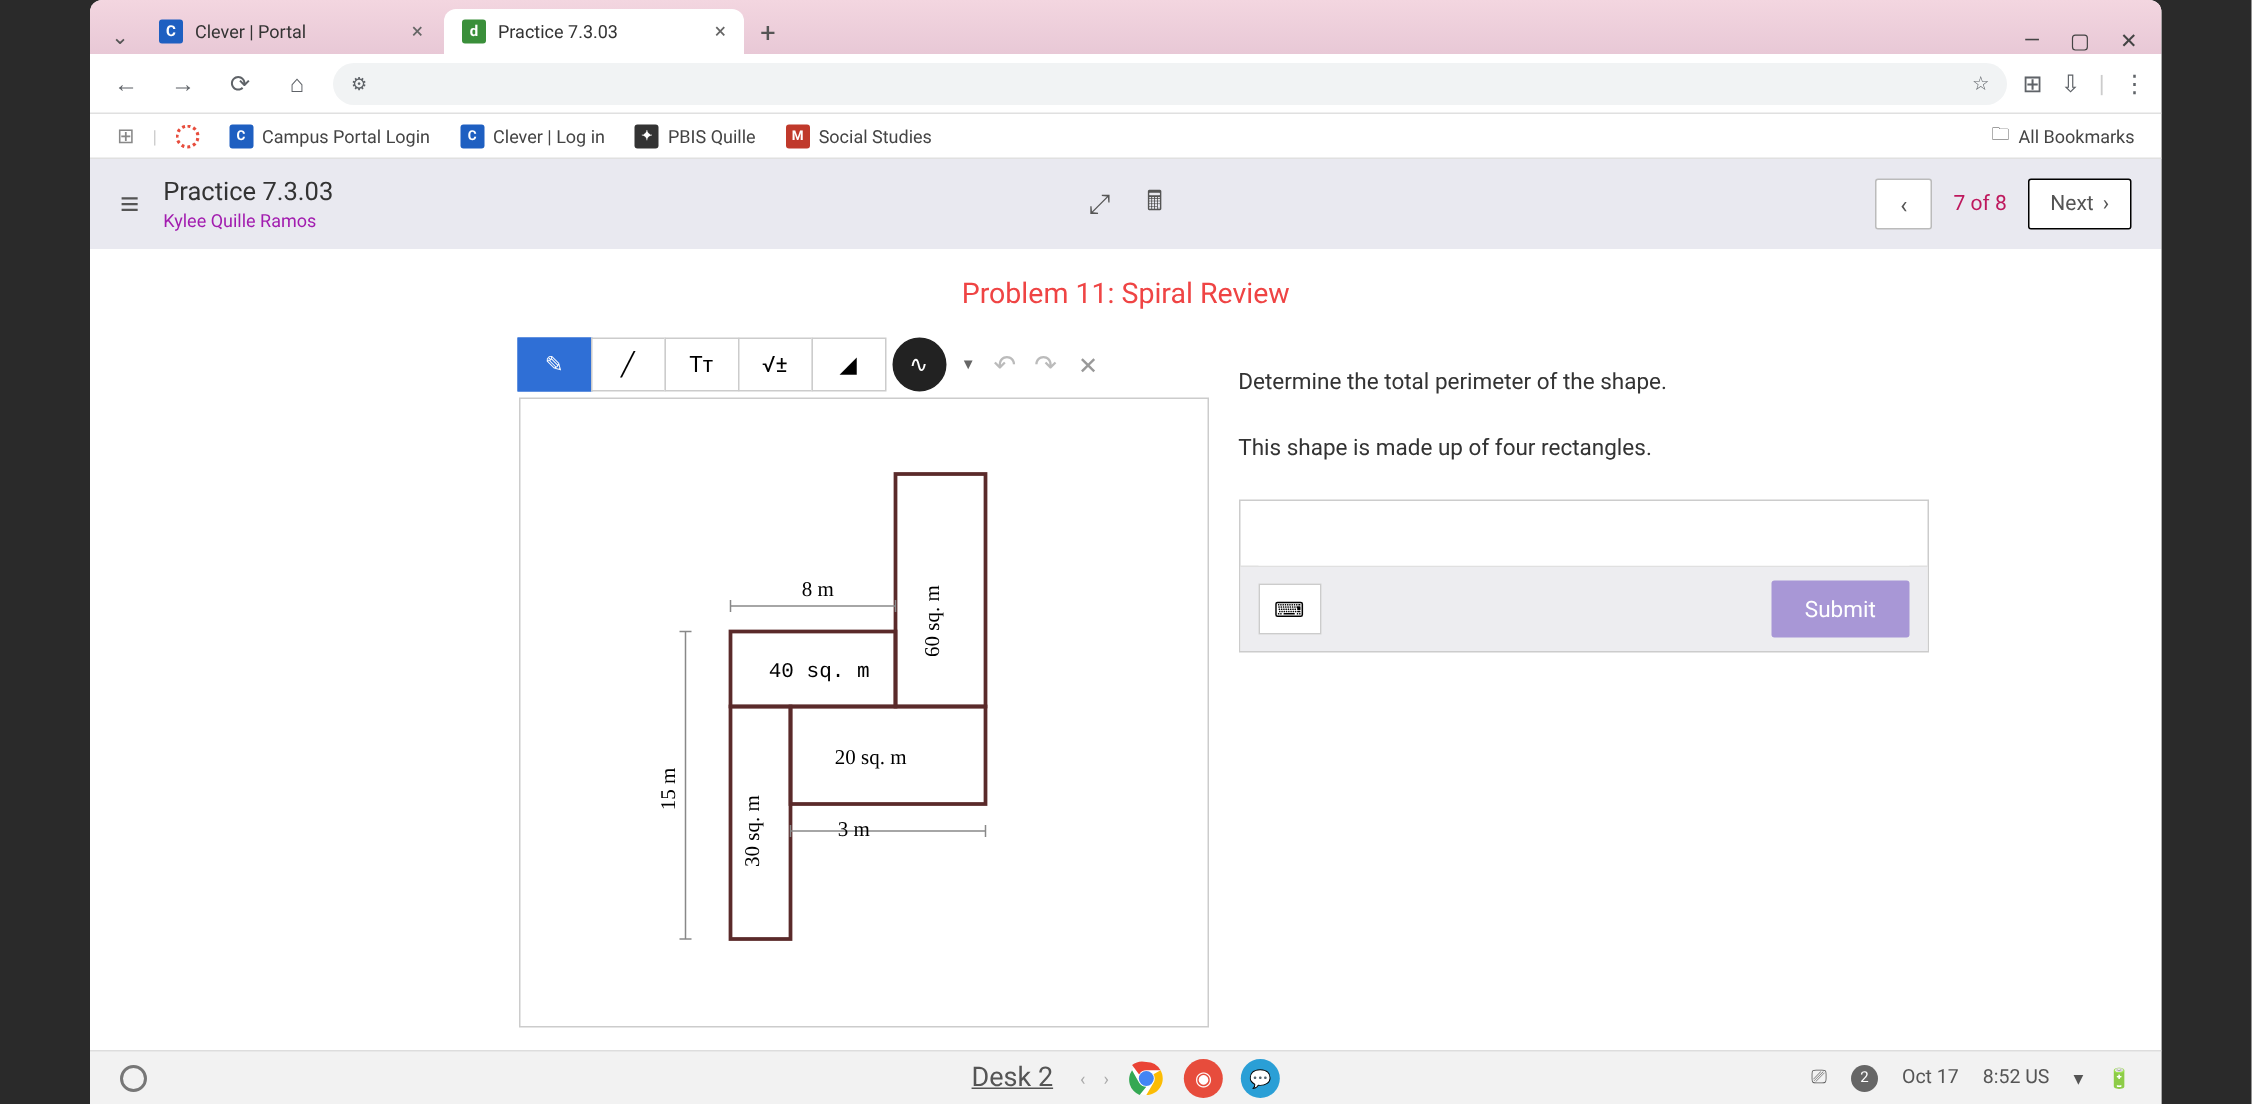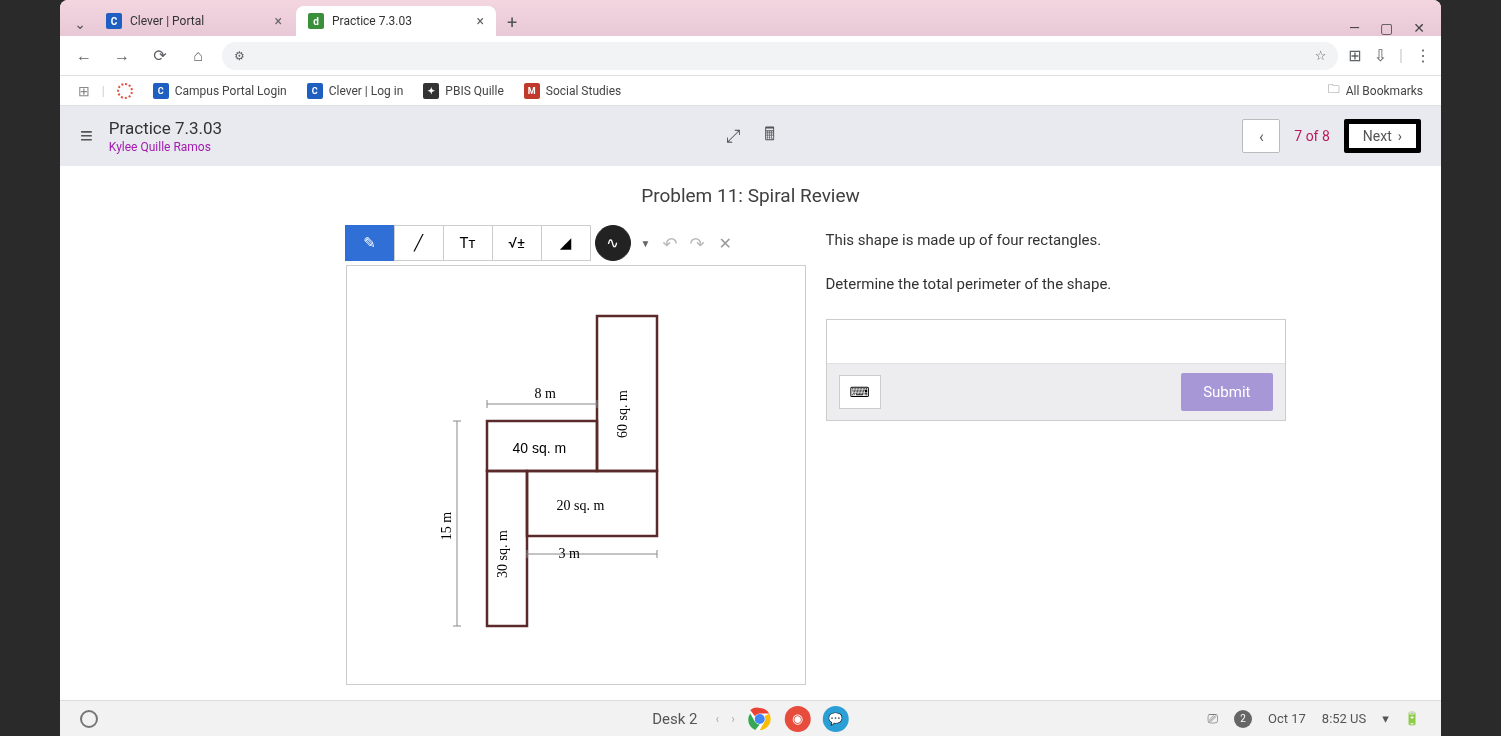--- a/index.html
+++ b/index.html
@@ -34,25 +34,25 @@
 .desmos-hdr { height:60px; background:#e9e9f0; display:flex; align-items:center; padding:0 20px; gap:16px; }
 .hamburger { font-size:22px; color:#555; cursor:pointer; }
 .title-block { display:flex; flex-direction:column; }
 .title-block .t { font-size:17px; color:#333; }
 .title-block .s { font-size:12px; color:#a21caf; margin-top:2px; }
 .hdr-center { position:absolute; left:50%; transform:translateX(-50%); display:flex; gap:24px; align-items:center; color:#555; }
 .hdr-center span { font-size:18px; cursor:pointer; }
 .hdr-right { margin-left:auto; display:flex; align-items:center; gap:14px; }
 .nav-sq { width:38px; height:34px; border:1px solid #bbb; background:#fff; display:flex; align-items:center; justify-content:center; font-size:16px; color:#555; cursor:pointer; border-radius:2px; }
 .pager { font-size:14px; color:#be185d; }
-.next-btn { height:34px; padding:0 14px; border:5px solid #000000; background:#fff; display:flex; align-items:center; gap:6px; font-size:14px; color:#555; cursor:pointer; border-radius:2px; }
+.next-btn { height:34px; padding:0 14px; border:1px solid #000000; background:#fff; display:flex; align-items:center; gap:6px; font-size:14px; color:#555; cursor:pointer; border-radius:2px; }
 
 
 .content { padding:18px 40px; background:#fff; position:relative; height:calc(100% - 166px - 36px); }
-.problem-title { text-align:center; font-size:19px; color:#404040; margin-bottom:18px; }
+.problem-title { text-align:center; font-size:19px; color:#ef4444; margin-bottom:18px; }
 .columns { display:flex; gap:20px; }
 .left-col { width:460px; }
 .right-col { flex:1; max-width:460px; }
 
 .toolbar { display:flex; align-items:center; gap:0; margin-bottom:4px; }
 .tool { width:50px; height:36px; border:1px solid #ccc; display:flex; align-items:center; justify-content:center; font-size:15px; cursor:pointer; background:#fff; margin-left:-1px; }
 .tool.active { background:#2f6fd6; color:#fff; border-color:#2f6fd6; }
 .tool.dark { background:#222; color:#fff; border-color:#222; border-radius:50%; width:36px; height:36px; margin:0 4px; }
 .tool-caret { font-size:10px; color:#666; margin:0 6px; }
 .undo, .redo { font-size:18px; color:#bbb; margin:0 6px; cursor:pointer; }
@@ -66,21 +66,21 @@
 .answer-input { height:44px; border-bottom:1px solid #e0e0e0; padding:0 12px; }
 .answer-input input { width:100%; height:100%; border:none; outline:none; font-size:15px; }
 .answer-foot { height:56px; background:#ededf0; display:flex; align-items:center; padding:0 12px; }
 .kbd-btn { width:42px; height:34px; border:1px solid #ccc; background:#fff; display:flex; align-items:center; justify-content:center; cursor:pointer; font-size:14px; }
 .submit-btn { margin-left:auto; height:38px; padding:0 22px; background:#a897d6; color:#fff; border:none; font-size:15px; cursor:pointer; border-radius:2px; }
 
 
 .taskbar { position:absolute; bottom:0; left:0; right:0; height:36px; background:#f2f2f2; border-top:1px solid #ddd; display:flex; align-items:center; padding:0 20px; font-size:13px; color:#555; }
 .launcher { width:18px; height:18px; border:2px solid #777; border-radius:50%; cursor:pointer; }
 .tb-center { position:absolute; left:50%; transform:translateX(-50%); display:flex; align-items:center; gap:12px; }
-.desk-label { font-size:15px; color:#555; margin-right:6px; }
+.desk-label { font-size:18px; color:#555; margin-right:6px;text-decoration:underline; }
 .app-icon { width:26px; height:26px; border-radius:50%; display:flex; align-items:center; justify-content:center; cursor:pointer; }
 .tb-right { margin-left:auto; display:flex; align-items:center; gap:16px; }
 .notif-badge { width:18px; height:18px; border-radius:50%; background:#666; color:#fff; font-size:10px; display:flex; align-items:center; justify-content:center; }
 
 .rot { transform:rotate(-90deg); transform-origin:center; white-space:nowrap; }
 </style>
 </head>
 <body>
 
 <div class="laptop-frame">
@@ -215,29 +215,29 @@
               <line x1="230" y1="244" x2="230" y2="252"></line>
               <line x1="30" y1="115" x2="30" y2="320"></line>
               <line x1="26" y1="115" x2="34" y2="115"></line>
               <line x1="26" y1="320" x2="34" y2="320"></line>
             </g>
           </svg>
 
           <div style="position:absolute;left:188px;top:120px;font-size:14px;font-family:serif">8 m</div>
           <div style="position:absolute;left:212px;top:280px;font-size:14px;font-family:serif">3 m</div>
           <div style="position:absolute;left:86px;top:252px;font-size:14px;font-family:serif" class="rot">15 m</div>
-          <div style="position:absolute;left:166px;top:174px;font-size:14px;font-family:Liberation Sans, sans-serif">40 sq. m</div>
+          <div style="position:absolute;left:166px;top:174px;font-size:14px;font-family:Liberation Mono, monospace">40 sq. m</div>
           <div style="position:absolute;left:210px;top:232px;font-size:14px;font-family:serif">20 sq. m</div>
           <div style="position:absolute;left:252px;top:140px;font-size:14px;font-family:serif" class="rot">60 sq. m</div>
           <div style="position:absolute;left:132px;top:280px;font-size:14px;font-family:serif" class="rot">30 sq. m</div>
         </div>
       </div>
       <div class="right-col">
+        <div class="prompt-line" style="margin-top:20px">Determine the total perimeter of the shape.</div>
         <div class="prompt-line">This shape is made up of four rectangles.</div>
-        <div class="prompt-line" style="margin-top:20px">Determine the total perimeter of the shape.</div>
         <div class="answer-box">
           <div class="answer-input">
             <input type="text" style="">
           </div>
           <div class="answer-foot">
             <div class="kbd-btn">
                 <span>⌨</span>
               </div>
             <button class="submit-btn"><span>Submit</span></button>
           </div>

